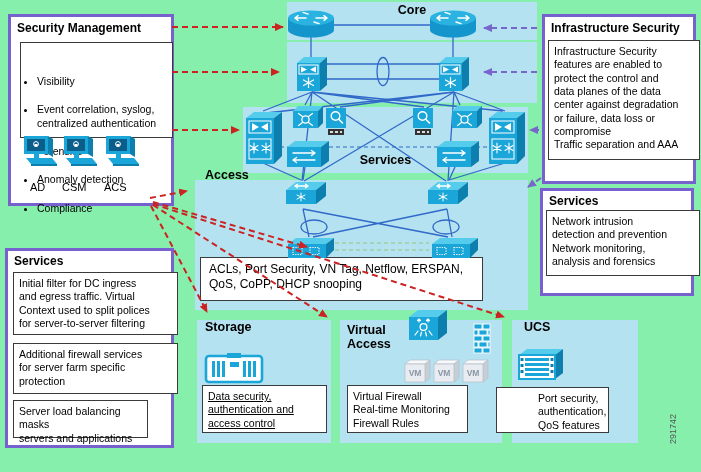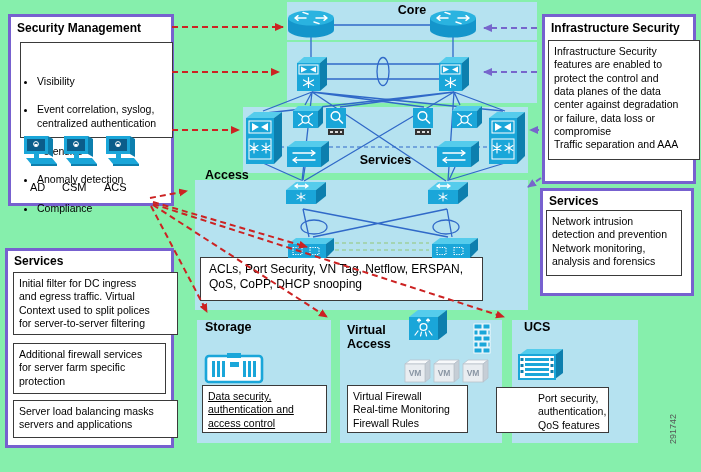--- a/index.html
+++ b/index.html
@@ -60,35 +60,35 @@
 features are enabled to
 protect the control and
 data planes of the data
 center against degradation
 or failure, data loss or
 compromise
 Traffic separation and AAA</div>
 
   <div class="pbox" style="left:540px;top:188px;width:148px;height:102px;"></div>
   <div class="ptitle" style="left:549px;top:194px;">Services</div>
-  <div class="wnote" style="left:546px;top:210px;width:136px;height:66px;">Network intrusion
+  <div class="wnote" style="left:546px;top:210px;width:154px;height:66px;">Network intrusion
 detection and prevention
 Network monitoring,
 analysis and forensics</div>
 
   <div class="pbox" style="left:5px;top:248px;width:163px;height:194px;"></div>
   <div class="ptitle" style="left:14px;top:254px;">Services</div>
   <div class="wnote" style="left:13px;top:272px;width:165px;height:63px;">Initial filter for DC ingress
 and egress traffic. Virtual
 Context used to split polices
 for server-to-server filtering</div>
-  <div class="wnote" style="left:13px;top:343px;width:153px;height:51px;">Additional firewall services
+  <div class="wnote" style="left:13px;top:343px;width:165px;height:51px;">Additional firewall services
 for server farm specific
 protection</div>
-  <div class="wnote" style="left:13px;top:400px;width:165px;height:38px;">Server load balancing masks
+  <div class="wnote" style="left:13px;top:400px;width:135px;height:38px;">Server load balancing masks
 servers and applications</div>
 
   <div class="wnote" style="left:200px;top:257px;width:283px;height:44px;font-size:12px;padding:4px 8px;">ACLs, Port Security, VN Tag, Netflow, ERSPAN,
 QoS, CoPP, DHCP snooping</div>
 
   <div class="wnote" style="left:202px;top:385px;width:125px;height:48px;text-decoration:underline;">Data security,
 authentication and
 access control</div>
   <div class="wnote" style="left:347px;top:385px;width:121px;height:48px;">Virtual Firewall
 Real-time Monitoring

